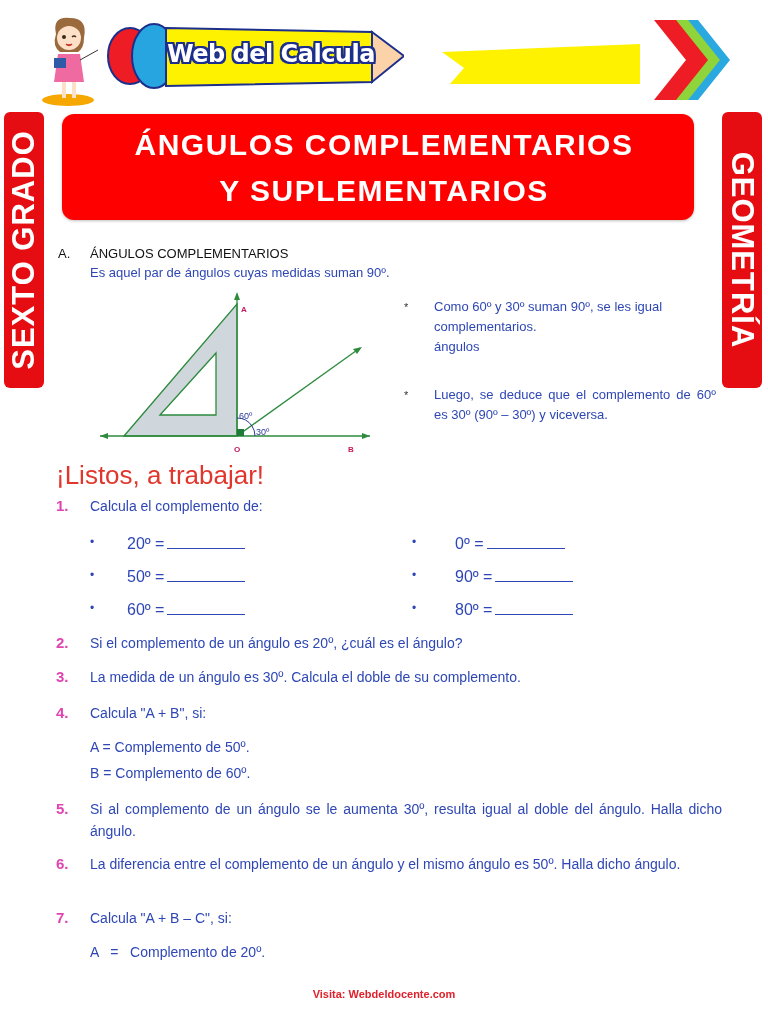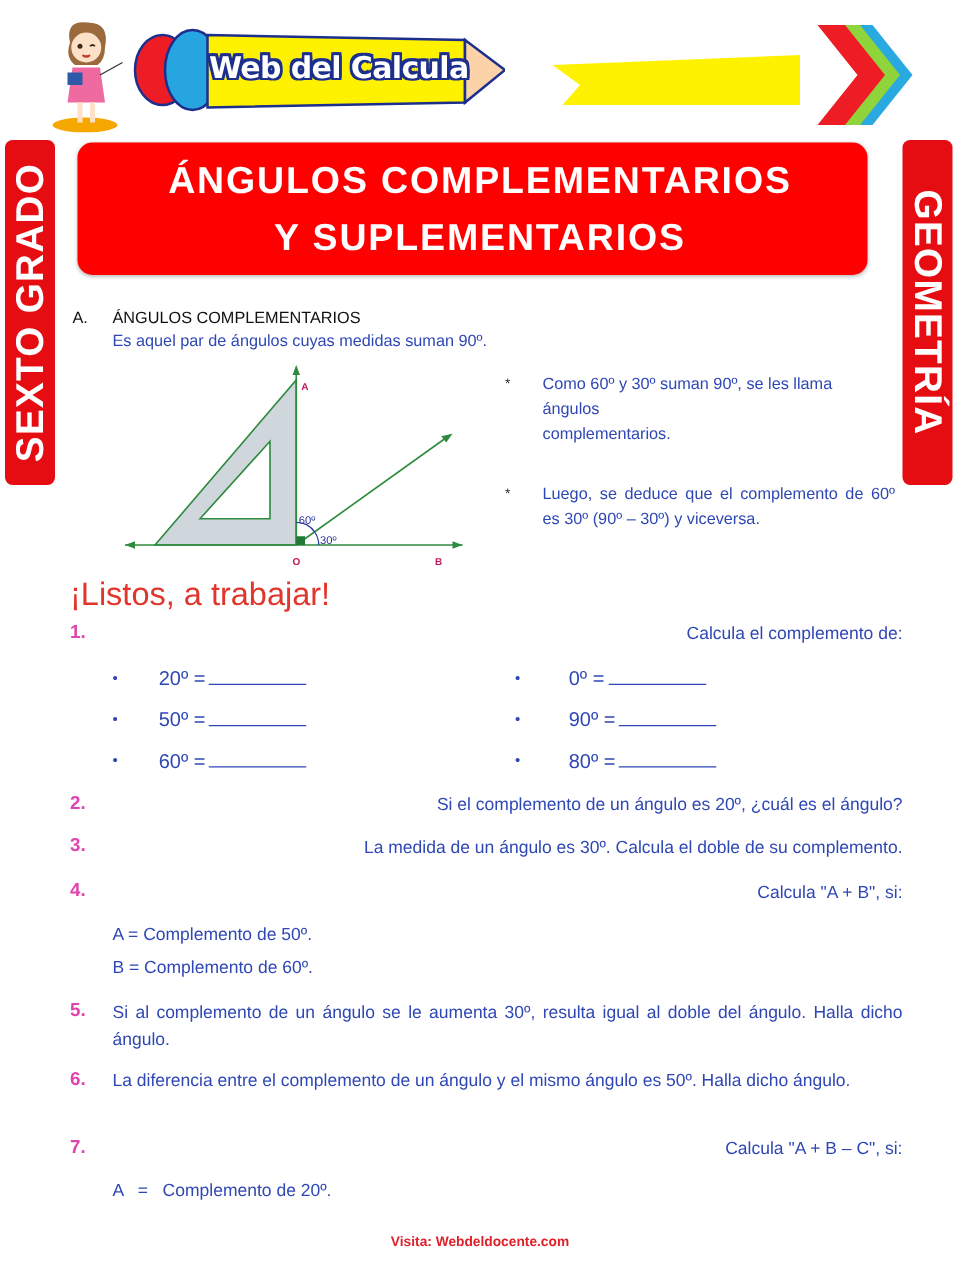--- a/index.html
+++ b/index.html
@@ -54,21 +54,21 @@
   .note { position: absolute; left: 404px; font-size: 13px; color: #2e47b5; line-height: 20px; }
   .note .star { position: absolute; left: 0; top: 0; color: #333; font-size: 11px; }
   .note .txt { position: absolute; left: 30px; top: 0; width: 282px; }
   .note.n1 { top: 297px; }
   .note.n2 { top: 385px; }
   .note.n2 .txt { text-align: justify; text-align-last: left; }
 
   
   .listos { position: absolute; left: 56px; top: 460px; font-size: 26px; color: #e0362c; }
   .ex-num { position: absolute; left: 56px; font-size: 15px; font-weight: bold; color: #e044b0; }
-  .ex-text { position: absolute; left: 90px; width: 632px; font-size: 14px; color: #2e47b5; line-height: 22px; text-align: right; }
+  .ex-text { position: absolute; left: 90px; width: 632px; font-size: 14px; color: #2e47b5; line-height: 22px; }
   .ex-text.justify { text-align: justify; text-align-last: left; }
   .sub-line { position: absolute; left: 90px; font-size: 14px; color: #2e47b5; }
 
   .bullet { position: absolute; font-size: 16px; color: #2e47b5; }
   .bullet-dot { position: absolute; font-size: 12px; color: #2e47b5; }
   .blank { display: inline-block; width: 78px; border-bottom: 1px solid #2e47b5; height: 12px; vertical-align: baseline; margin-left: 3px; }
 
   .footer { position: absolute; left: 0; width: 768px; top: 988px; text-align: center;
     font-family: "Liberation Sans", sans-serif; font-weight: bold; font-size: 11px; color: #e0202a; }
 </style>
@@ -143,23 +143,23 @@
   <text x="143" y="129" font-size="9" fill="#2b3a9a" font-family="Liberation Sans, sans-serif">60º</text>
   <text x="160" y="145" font-size="9" fill="#2b3a9a" font-family="Liberation Sans, sans-serif">30º</text>
   <text x="145" y="22" font-size="8" font-weight="bold" fill="#c2185b" font-family="Liberation Sans, sans-serif">A</text>
   <text x="138" y="162" font-size="8" font-weight="bold" fill="#c2185b" font-family="Liberation Sans, sans-serif">O</text>
   <text x="252" y="162" font-size="8" font-weight="bold" fill="#c2185b" font-family="Liberation Sans, sans-serif">B</text>
 </svg>
 
 <div class="note n1">
   <span class="star">*</span>
   <div class="txt">
-    <div>Como 60º y 30º suman 90º, se les llama</div>
+    <div>Como 60º y 30º suman 90º, se les igual</div>
+    <div>complementarios.</div>
     <div>ángulos</div>
-    <div>complementarios.</div>
   </div>
 </div>
 <div class="note n2">
   <span class="star">*</span>
   <div class="txt">Luego, se deduce que el complemento de 60º es 30º (90º – 30º) y viceversa.</div>
 </div>
 
 <div class="listos">¡Listos, a trabajar!</div>
 
 <div class="ex-num" style="top:497px">1.</div>

